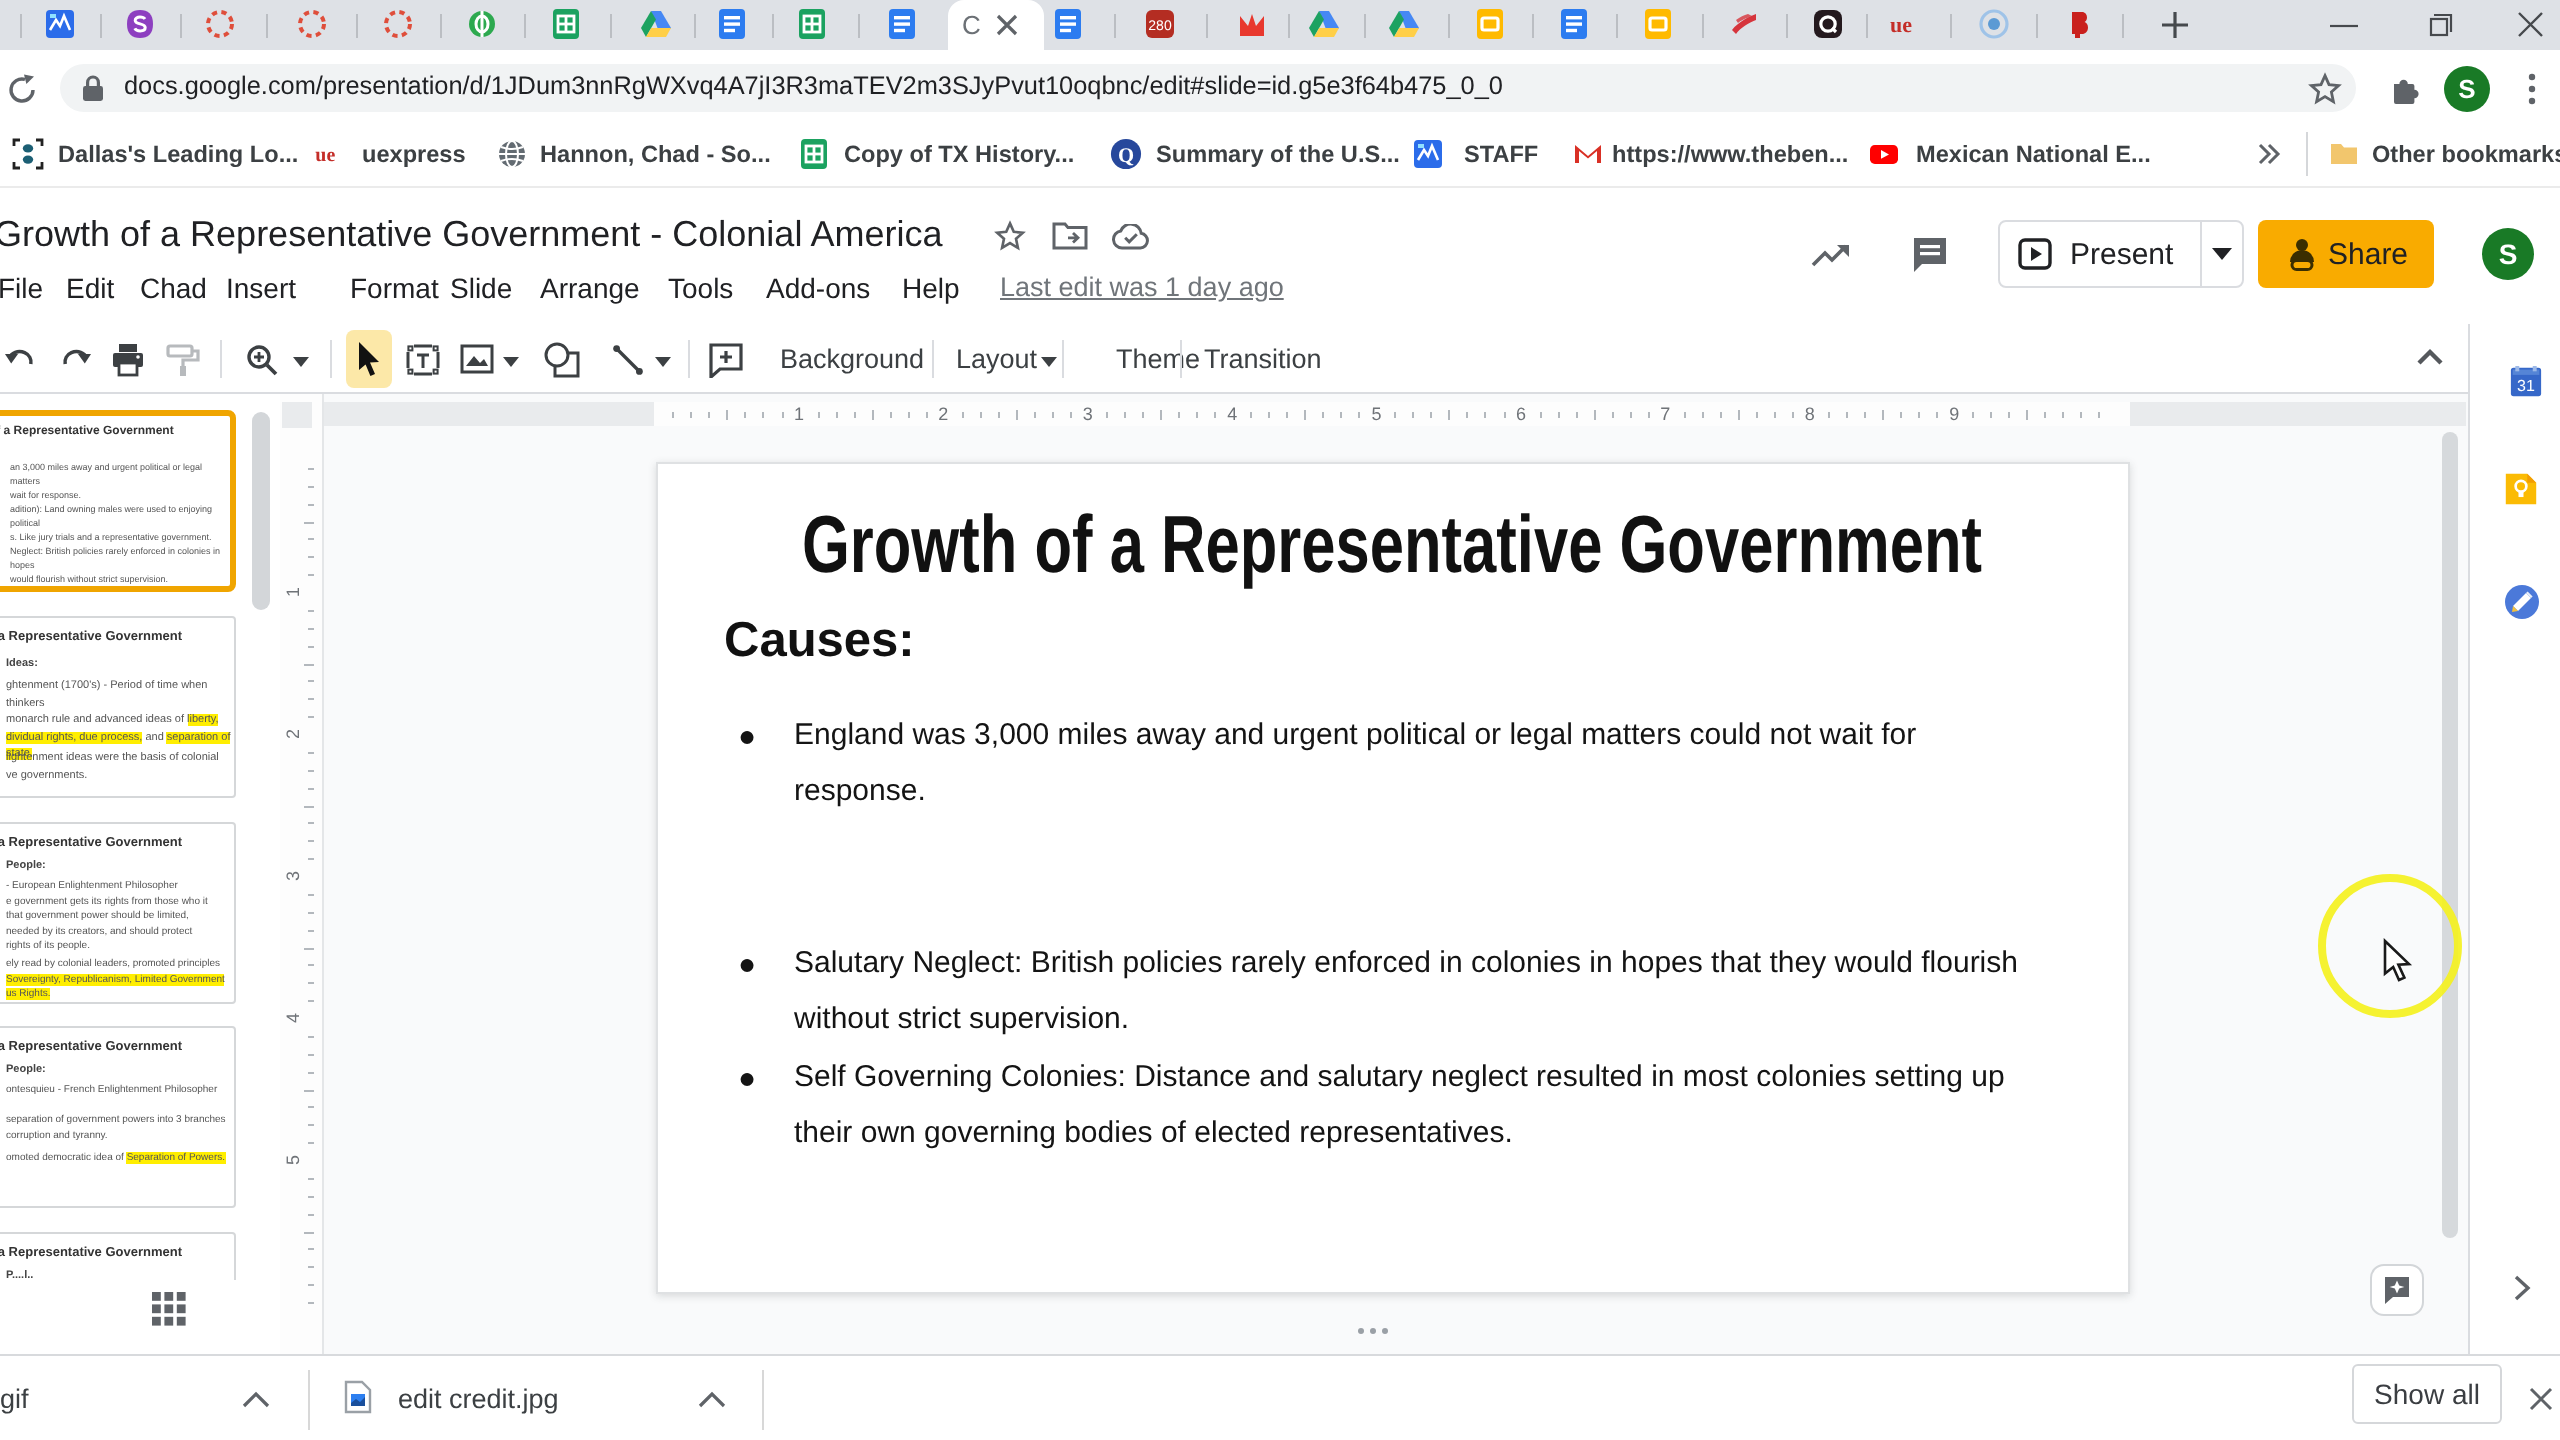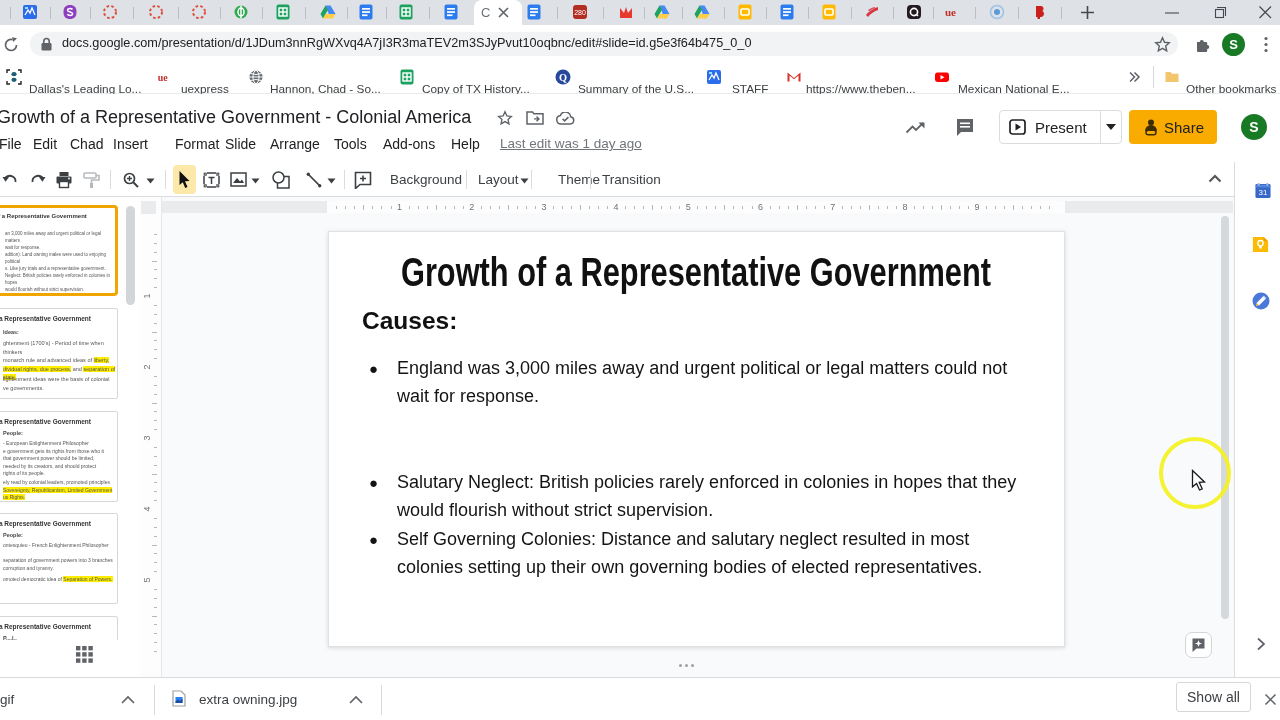--- a/index.html
+++ b/index.html
@@ -12,21 +12,21 @@
 .tabdiv { position:absolute; top:7px; width:1px; height:12px; background:#90959a; opacity:.45; }
 #activetab { position:absolute; left:474px; top:0; width:48px; height:25px; background:#fff; border-radius:8px 8px 0 0; }
 
 
 #omnirow { left:0; top:25px; width:1280px; height:36px; background:#fff; }
 #pill { position:absolute; left:30px; top:7px; width:1148px; height:24px; background:#f1f3f4; border-radius:12px; }
 #url { position:absolute; left:62px; top:5px; font-size:12.7px; color:#202124; line-height:26px; letter-spacing:0px; white-space:nowrap;}
 
 
 #bookmarks { left:0; top:61px; width:1280px; height:33px; background:#fff; border-bottom:1px solid #ebebeb; }
-.bm { position:absolute; top:21px; font-size:11.8px; color:#3c4043; white-space:nowrap; }
+.bm { position:absolute; top:9px; font-size:11.8px; color:#3c4043; white-space:nowrap;font-weight:bold; }
 .bmi { position:absolute; top:8px; width:16px; height:16px; }
 
 
 #dhead { left:0; top:94px; width:1280px; height:68px; background:#fff; }
 #dtitle { position:absolute; left:-3px; top:13px; font-size:18px; color:#202124; white-space:nowrap; }
 .menu { position:absolute; top:42px; font-size:14px; color:#202124; }
 #lastedit { position:absolute; left:500px; top:42px; font-size:13.5px; color:#70757a; text-decoration:underline; }
 
 
 #tbar { left:0; top:162px; width:1234px; height:35px; background:#fff; border-bottom:1px solid #dadce0; }
@@ -41,21 +41,21 @@
 #vruler { left:140px; top:197px; width:22px; height:480px; background:#fdfdfd; border-right:1px solid #e4e6e8; }
 #vcorner { left:141px; top:201px; width:15px; height:13px; background:#e9ebed; }
 #slide { left:328px; top:231px; width:737px; height:416px; background:#fff; border:1px solid #dfe1e3; box-shadow:0 1px 4px rgba(60,64,67,.18); }
 #filmstrip { left:0; top:197px; width:140px; height:480px; background:#fff; }
 .thumb { position:absolute; left:-44px; width:162px; height:91px; background:#fff; border:1px solid #d5d7d9; border-radius:2px; overflow:hidden; }
 #rpanel { left:1234px; top:162px; width:46px; height:515px; background:#fff; border-left:1px solid #dadce0; }
 
 
 #stitle { position:absolute; left:196px; top:249px; width:1000px; text-align:center; font-size:40.5px; font-weight:bold; color:#111; transform:scaleX(0.76); white-space:nowrap; }
 #causes { position:absolute; left:362px; top:307px; font-size:24.5px; font-weight:bold; color:#111; }
-.bl { position:absolute; left:397px; width:631px; font-size:18px; color:#141414; line-height:28.4px; }
+.bl { position:absolute; left:397px; width:631px; font-size:15px; color:#141414; line-height:28.4px; }
 .bl::before { content:"\25CF"; position:absolute; left:-28px; font-size:15px; top:1px; }
 
 
 #dlbar { left:0; top:677px; width:1280px; height:43px; background:#fff; border-top:1px solid #d8dadd; }
 .dltxt { position:absolute; top:14px; font-size:13.5px; color:#3c4043; }
 .dldiv { position:absolute; top:7px; width:1px; height:30px; background:#d8d8d8; }
 #showall { position:absolute; left:1176px; top:4px; width:75px; height:30px; border:1px solid #d5d7da; border-radius:3px; font-size:14px; color:#3b3e42; text-align:center; line-height:28px; }
 
 .ic { position:absolute; }
 svg { display:block; }
@@ -713,21 +713,21 @@
         <rect x="12.4" y="12.4" width="4.4" height="4.4"></rect>
       </g>
     </svg>
 <div class="abs" style="left:1159px;top:437px;width:72px;height:72px;border:4.5px solid #f4f120;border-radius:50%;opacity:.92"></div>
 <svg class="abs" style="left:1191px;top:469px" width="16" height="22" viewBox="0 0 16 22">
       <path d="M1.5 1.5 L13.5 13 L8.2 13.3 L11.2 19.8 L8.5 21 L5.6 14.5 L1.5 17.8 Z" fill="#fff" stroke="#1a1a1a" stroke-width="1.3"></path>
     </svg>
 
 <div class="abs" id="dlbar">
 <div class="dltxt" style="left:0px">gif</div>
-<div class="dltxt" style="left:199px">extra owning.jpg</div>
+<div class="dltxt" style="left:199px">edit credit.jpg</div>
 <div class="dldiv" style="left:154px"></div>
 <div class="dldiv" style="left:381px"></div>
 <div id="showall">Show all</div>
 
 <svg class="ic" style="left:121px;top:17px" width="14" height="9" viewBox="0 0 14 9">
         <path d="M1 8 L7 2 L13 8" fill="none" stroke="#5f6368" stroke-width="1.6"></path>
       </svg>
 <svg class="ic" style="left:349px;top:17px" width="14" height="9" viewBox="0 0 14 9">
         <path d="M1 8 L7 2 L13 8" fill="none" stroke="#5f6368" stroke-width="1.6"></path>
       </svg>

